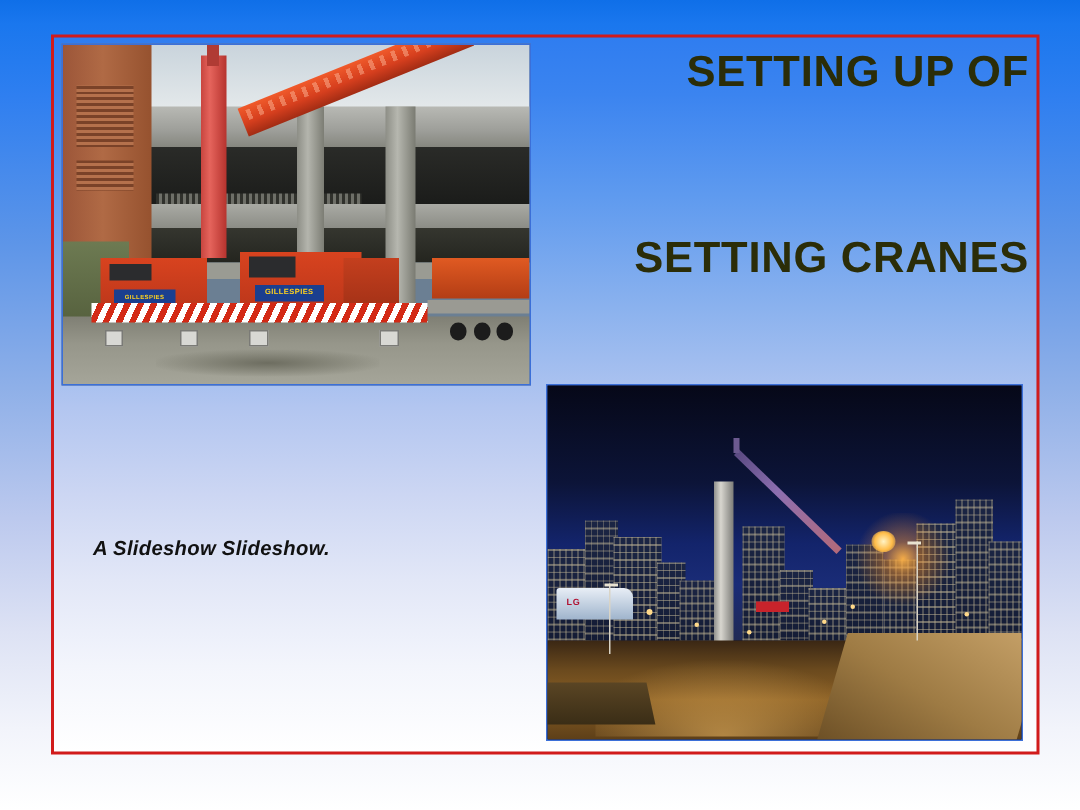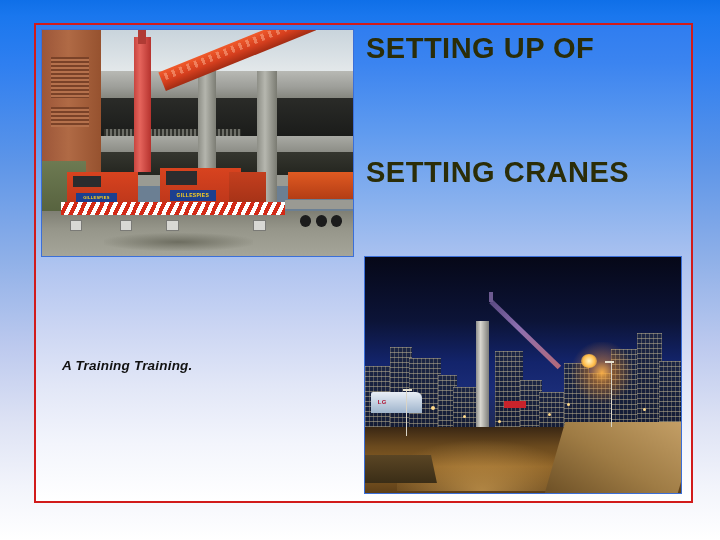--- a/index.html
+++ b/index.html
@@ -44,21 +44,21 @@
         #f3f5fc 88%,
         #ffffff 100%);
   }
 
   
   .title-block {
     position: absolute;
     left: 330px;
     top: 8px;
     width: 320px;
-    text-align: left;
+    text-align: right;
   }
   .title-line {
     font-size: 29px;
     font-weight: bold;
     color: #2b2d08;
     letter-spacing: 0.5px;
     line-height: 1.1;
     white-space: nowrap;
   }
   .title-line-1 { margin-bottom: 0; }
@@ -367,21 +367,21 @@
     <div class="cr-wheel" style="left:83%"></div>
     <div class="cr-wheel" style="left:88%"></div>
     <div class="cr-wheel" style="left:93%"></div>
   </div>
 
   <div class="title-block">
     <div class="title-line title-line-1">SETTING UP OF</div>
     <div class="title-line title-line-2">SETTING CRANES</div>
   </div>
 
-  <div class="subtitle">A Training Training.</div>
+  <div class="subtitle">A Slideshow Slideshow.</div>
 
   <div class="photo-night" title="Night city skyline with an illuminated crane lifting beside a concrete tower, viewed from a highway">
     <div class="nt-sky"></div>
 
     <div class="nt-b" style="left:0%;   width:9%;  height:26%;"></div>
     <div class="nt-b" style="left:8%;   width:7%;  height:34%;"></div>
     <div class="nt-b" style="left:14%;  width:10%; height:29%;"></div>
     <div class="nt-b" style="left:23%;  width:6%;  height:22%;"></div>
     <div class="nt-b" style="left:28%;  width:8%;  height:17%;"></div>
     <div class="nt-b" style="left:41%;  width:9%;  height:32%;"></div>

